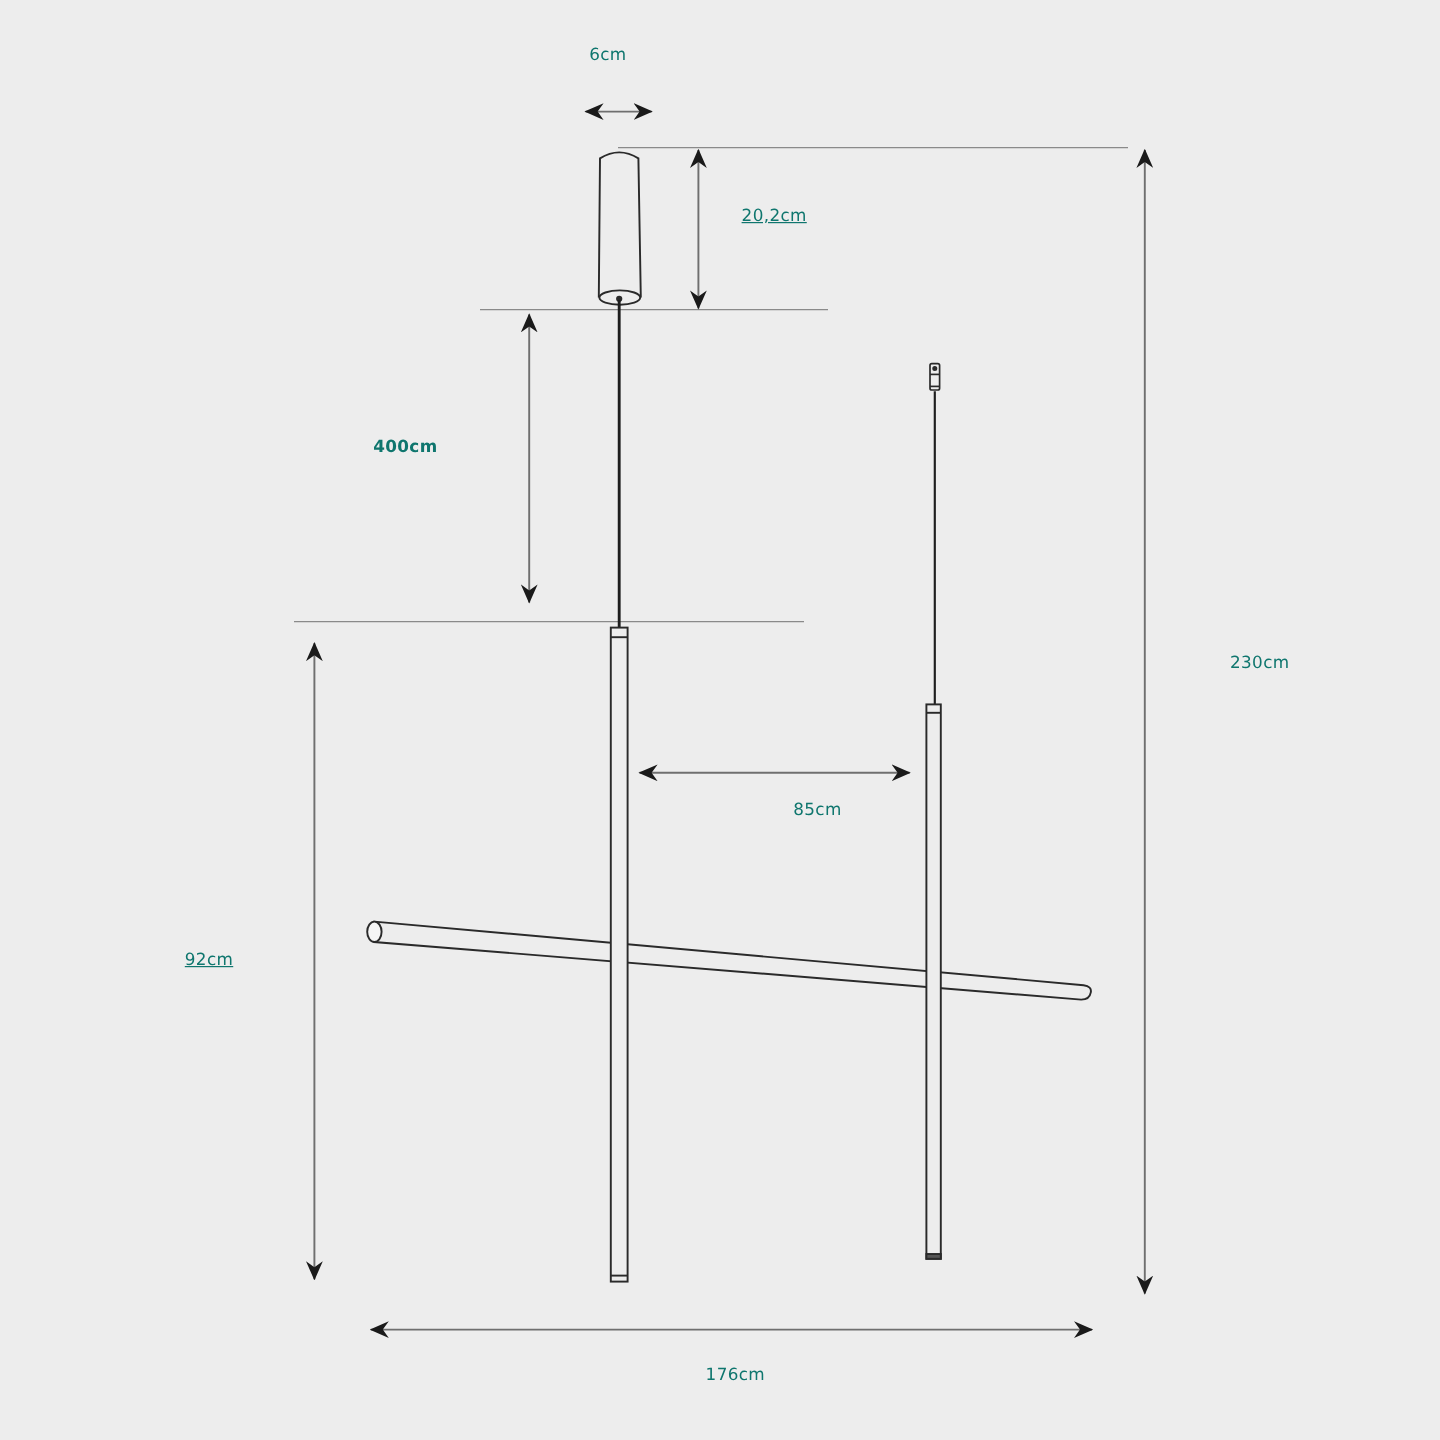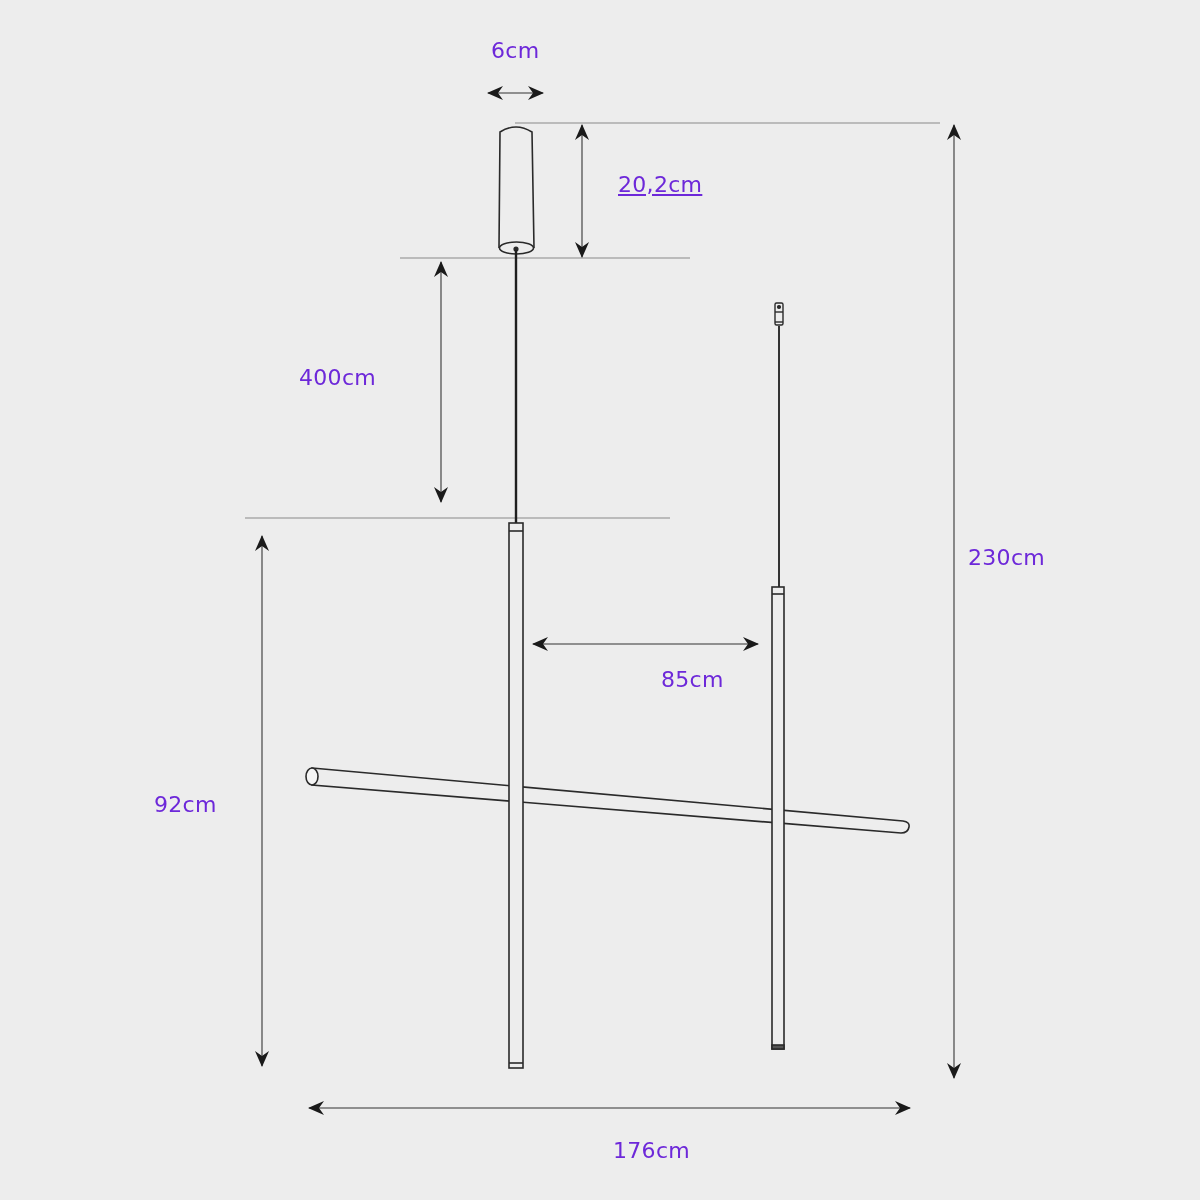--- a/index.html
+++ b/index.html
@@ -1,18 +1,18 @@
 <!DOCTYPE html>
 <html><head>
 <meta charset="utf-8">
 <style>
   html, body { margin: 0; padding: 0; }
   body { width: 1200px; height: 1200px; background: #ededed; overflow: hidden; position: relative; font-family: "DejaVu Sans", sans-serif; }
   svg#diagram { position: absolute; left: 0; top: 0; }
-  .label { position: absolute; font-size: 22px; color: #6d28d9; letter-spacing: 0.3px; white-space: nowrap; }
+  .label { position: absolute; font-size: 14px; color: #0f766e; letter-spacing: 0.3px; white-space: nowrap; }
 </style>
 </head>
 <body>
 
 <svg id="diagram" width="1200" height="1200" viewBox="0 0 1200 1200">
   <defs>
     <marker id="ah" viewBox="0 0 12 12" refX="11" refY="6" markerWidth="12" markerHeight="12" orient="auto-start-reverse" markerUnits="userSpaceOnUse">
       <path d="M0,1 L12,6 L0,11 L4,6 Z" fill="#1a1a1a"></path>
     </marker>
     <marker id="ahb" viewBox="0 0 16 14" refX="15" refY="7" markerWidth="16" markerHeight="14" orient="auto-start-reverse" markerUnits="userSpaceOnUse">
@@ -66,17 +66,17 @@
   <g stroke="#2a2a2a" stroke-width="1.6" fill="#ededed">
     <rect x="772" y="587" width="12" height="462"></rect>
     <line x1="772" y1="594" x2="784" y2="594"></line>
     <rect x="772" y="1045" width="12" height="4" fill="#555"></rect>
   </g>
 
 </svg>
 
 <div class="label" style="left:491px; top:38px;">6cm</div>
 <div class="label" style="left:618px; top:172px;text-decoration:underline;">20,2cm</div>
-<div class="label" style="left:299px; top:365px;">400cm</div>
-<div class="label" style="left:154px; top:792px;">92cm</div>
+<div class="label" style="left:311px; top:365px;font-weight:bold;">400cm</div>
+<div class="label" style="left:154px; top:792px;text-decoration:underline;">92cm</div>
 <div class="label" style="left:628px; top:667px;margin-left:33px;">85cm</div>
-<div class="label" style="left:588px; top:1138px;margin-left:25px;">176cm</div>
-<div class="label" style="left:968px; top:545px;">230cm</div>
+<div class="label" style="left:588px; top:1138px;">176cm</div>
+<div class="label" style="left:1025px; top:545px;">230cm</div>
 
 </body></html>

